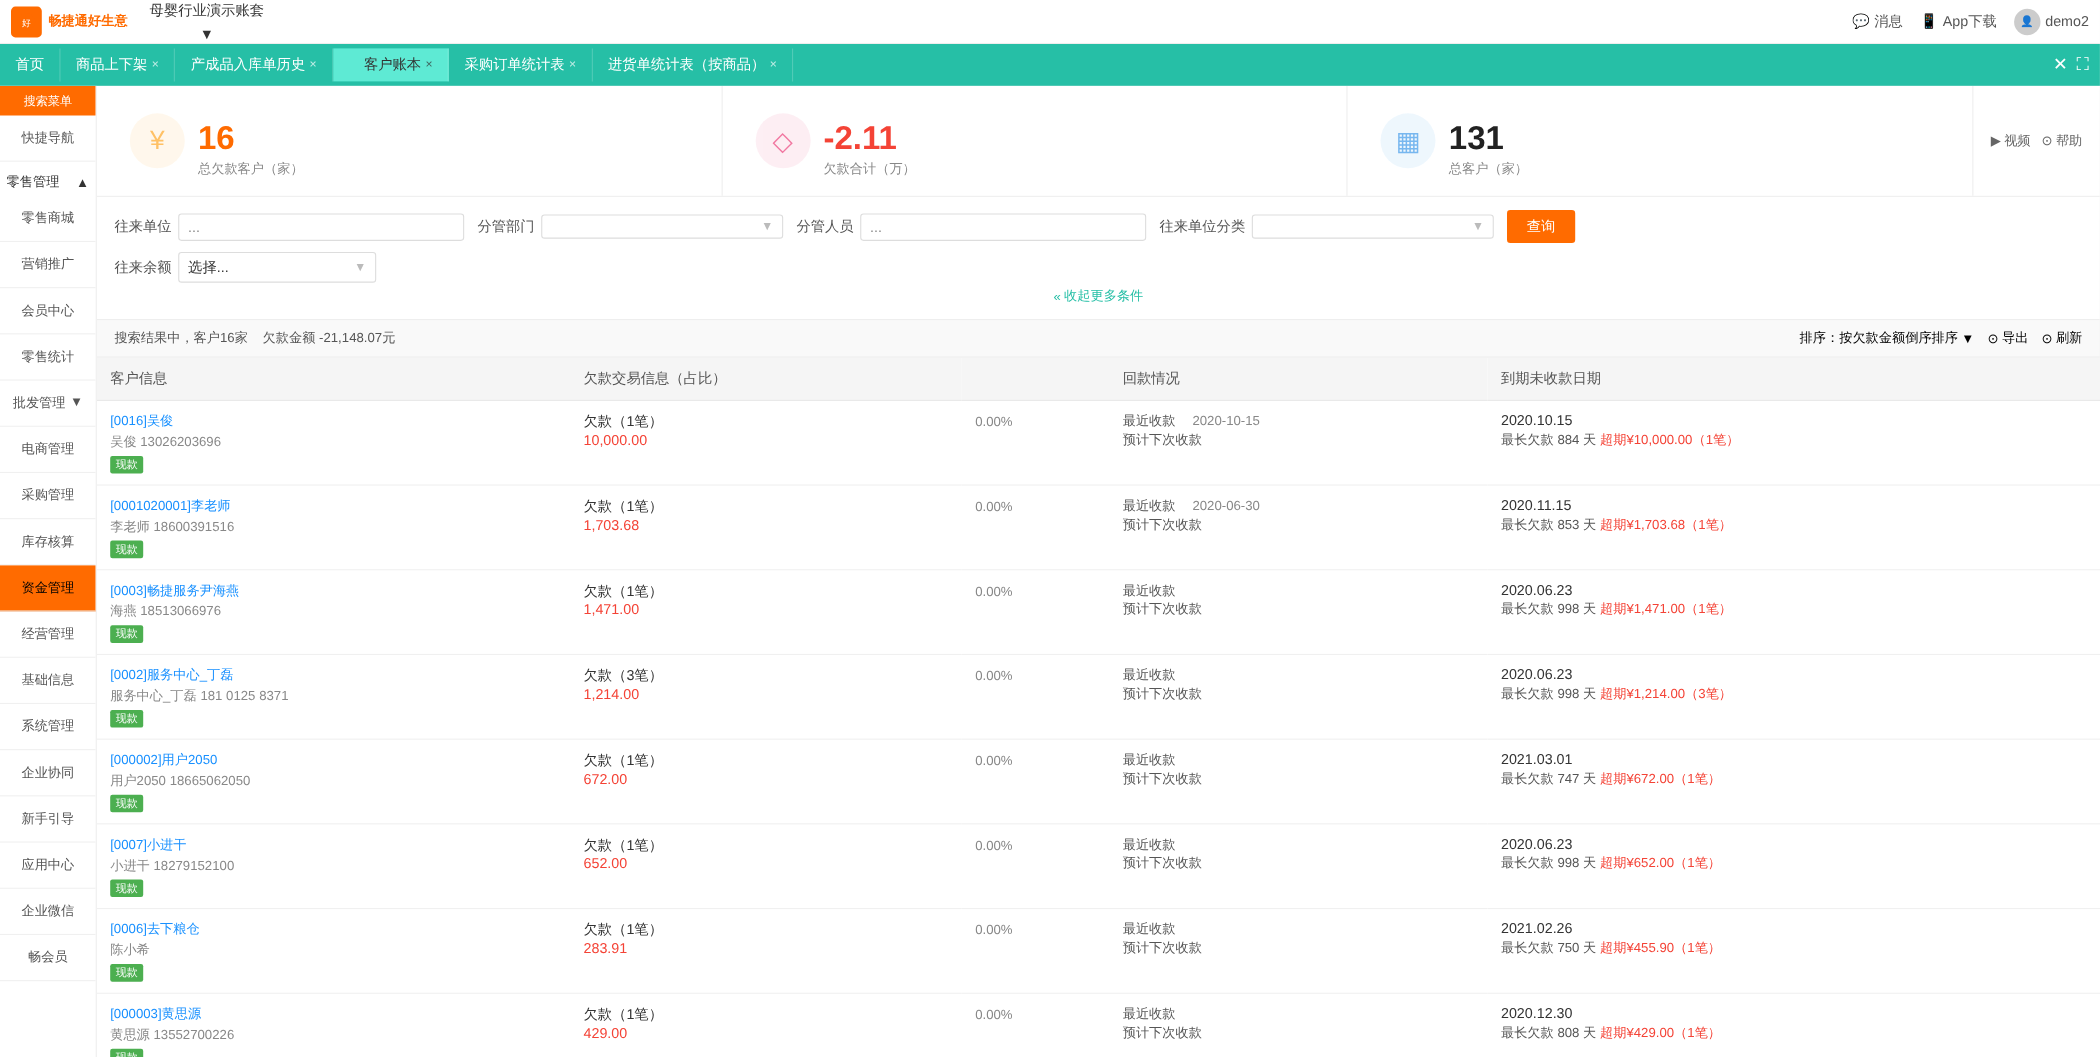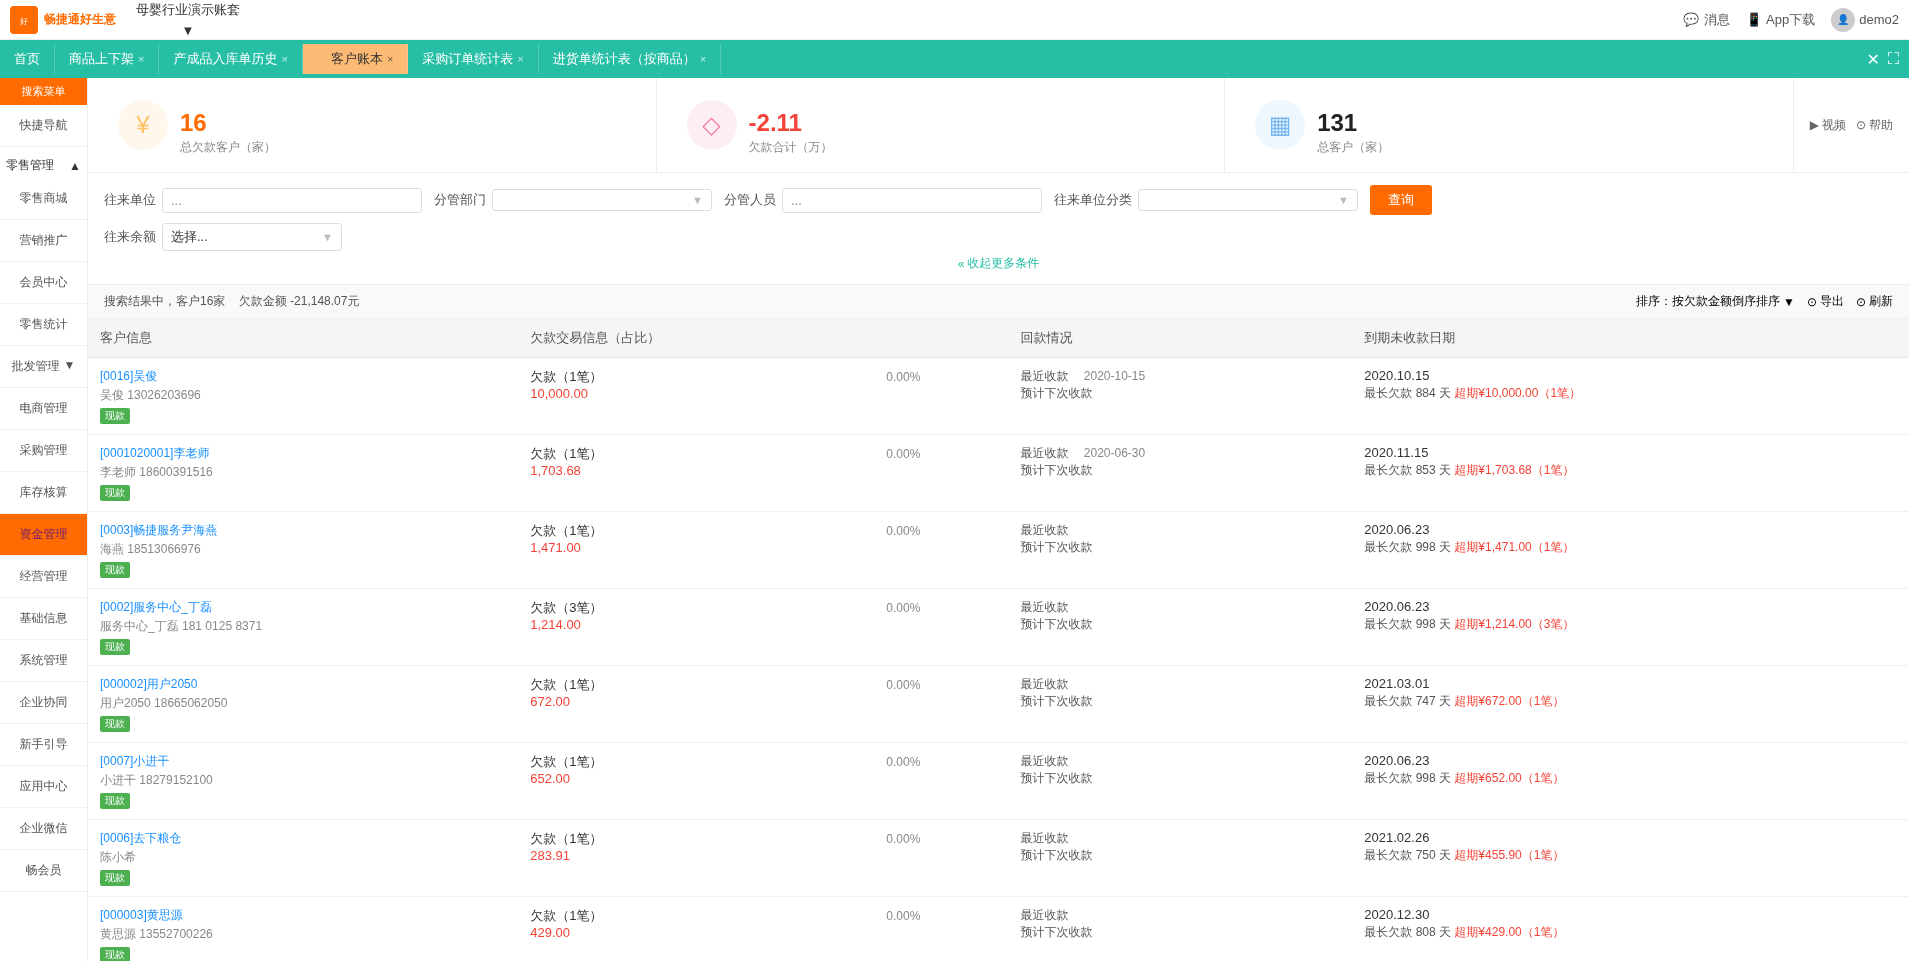--- a/index.html
+++ b/index.html
@@ -12,46 +12,46 @@
     .logo-icon { width: 28px; height: 28px; background: #ff6b00; border-radius: 4px; display: flex; align-items: center; justify-content: center; color: #fff; font-size: 10px; }
     .logo-text { color: #ff6b00; font-size: 12px; font-weight: bold; }
     .top-bar-store { margin-left: 20px; font-size: 13px; color: #333; display: flex; align-items: center; gap: 4px; flex-direction: column; }
     .top-bar-right { margin-left: auto; display: flex; align-items: center; gap: 16px; font-size: 13px; color: #555; }
     .top-bar-right span { display: flex; align-items: center; gap: 4px; cursor: pointer; }
     .avatar { width: 24px; height: 24px; border-radius: 50%; background: #ccc; display: flex; align-items: center; justify-content: center; font-size: 10px; }
 
     
     .tabs-bar { display: flex; align-items: center; background: #26bfa6; height: 38px; padding: 0; overflow: hidden; }
     .tab-item { display: flex; align-items: center; gap: 4px; padding: 0 14px; height: 30px; font-size: 13px; color: #fff; cursor: pointer; border-right: 1px solid rgba(255,255,255,0.2); white-space: nowrap; }
-    .tab-item.active { background: #fdba74; color: #333; padding-left: 28px; }
+    .tab-item.active { background: #5eead4; color: #333; padding-left: 28px; }
     .tab-item .close-x { font-size: 11px; color: inherit; opacity: 0.7; }
     .tabs-right { margin-left: auto; display: flex; align-items: center; gap: 8px; padding-right: 10px; }
     .tabs-right span { color: #fff; cursor: pointer; font-size: 16px; }
 
     
     .main-wrapper { display: flex; flex: 1; overflow: hidden; }
 
     
     .sidebar { width: 88px; background: #fff; border-right: 1px solid #eee; display: flex; flex-direction: column; overflow-y: auto; flex-shrink: 0; }
     .sidebar-top { background: #ff6b00; color: #fff; font-size: 11px; text-align: center; padding: 6px 4px; cursor: pointer; }
     .sidebar-item { padding: 12px 4px; text-align: center; font-size: 12px; color: #555; cursor: pointer; border-bottom: 1px solid #f0f0f0; }
-    .sidebar-item.active { background: #ff6b00; color: #701a75; }
+    .sidebar-item.active { background: #ff6b00; color: #000000; }
     .sidebar-section { font-size: 12px; color: #333; padding: 10px 6px 4px; display: flex; align-items: center; justify-content: space-between; cursor: pointer; }
 
     
     .content-area { flex: 1; display: flex; flex-direction: column; overflow: hidden; }
 
     
     .stats-header { background: #fff; border-bottom: 1px solid #eee; display: flex; align-items: stretch; min-height: 80px; }
     .stat-box { display: flex; align-items: center; gap: 12px; padding: 16px 30px; flex: 1; border-right: 1px solid #eee; }
     .stat-icon { width: 50px; height: 50px; border-radius: 50%; display: flex; align-items: center; justify-content: center; font-size: 24px; opacity: 0.6; }
     .stat-icon.orange { background: #fff3e0; color: #ff9800; }
     .stat-icon.pink { background: #fce4ec; color: #e91e63; }
     .stat-icon.blue { background: #e3f2fd; color: #1e88e5; }
-    .stat-content .stat-value { font-size: 24px; font-weight: bold; margin-top: 15px; }
+    .stat-content .stat-value { font-size: 30px; font-weight: bold; margin-top: 15px; }
     .stat-content .stat-value.red { color: #f44336; }
     .stat-content .stat-value.orange-val { color: #ff6b00; }
     .stat-content .stat-value.black { color: #222; }
     .stat-content .stat-label { font-size: 12px; color: #888; margin-top: 2px; }
     .stats-right-btns { display: flex; align-items: center; gap: 10px; padding: 10px 16px; font-size: 12px; color: #666; margin-left: auto; }
     .stats-right-btns span { display: flex; align-items: center; gap: 3px; cursor: pointer; }
 
     
     .filter-area { background: #fff; padding: 12px 16px 8px; border-bottom: 1px solid #eee; }
     .filter-row { display: flex; align-items: center; gap: 12px; margin-bottom: 8px; flex-wrap: wrap; }

